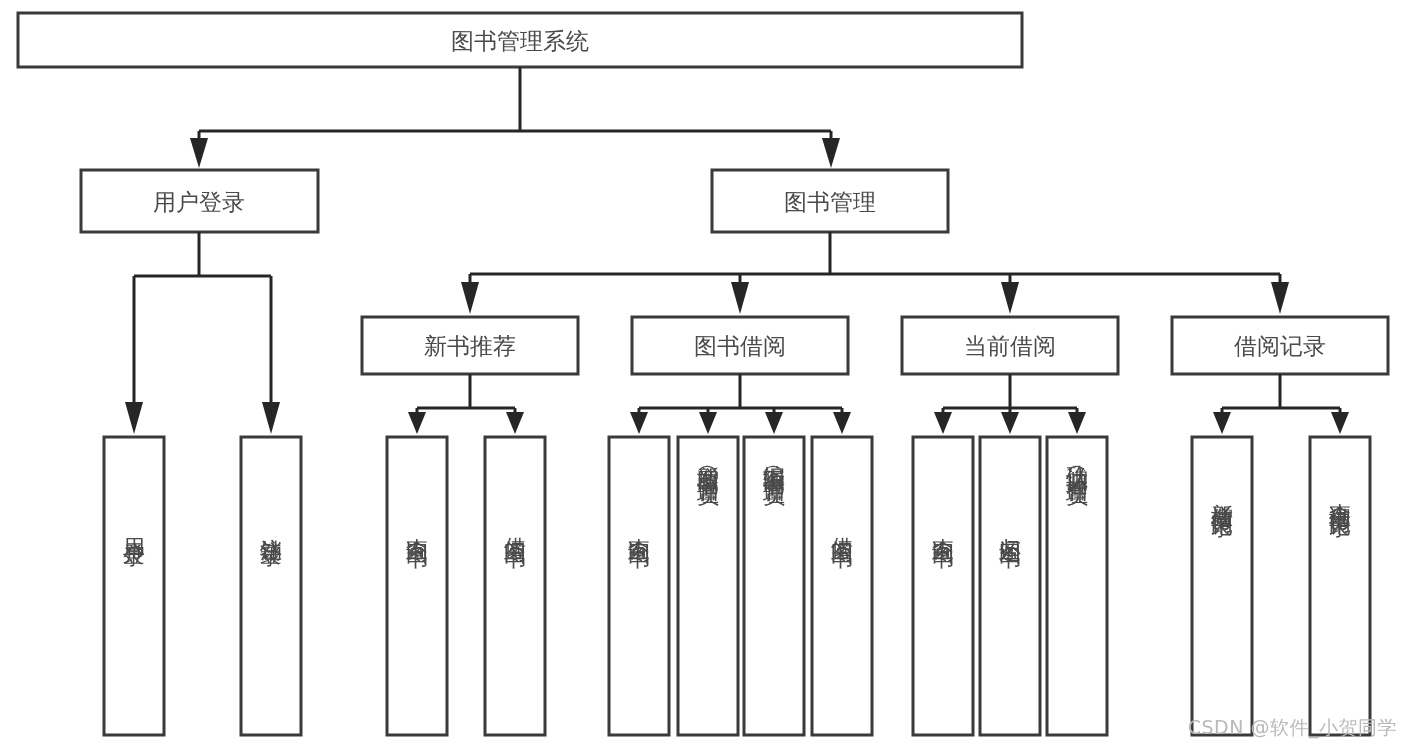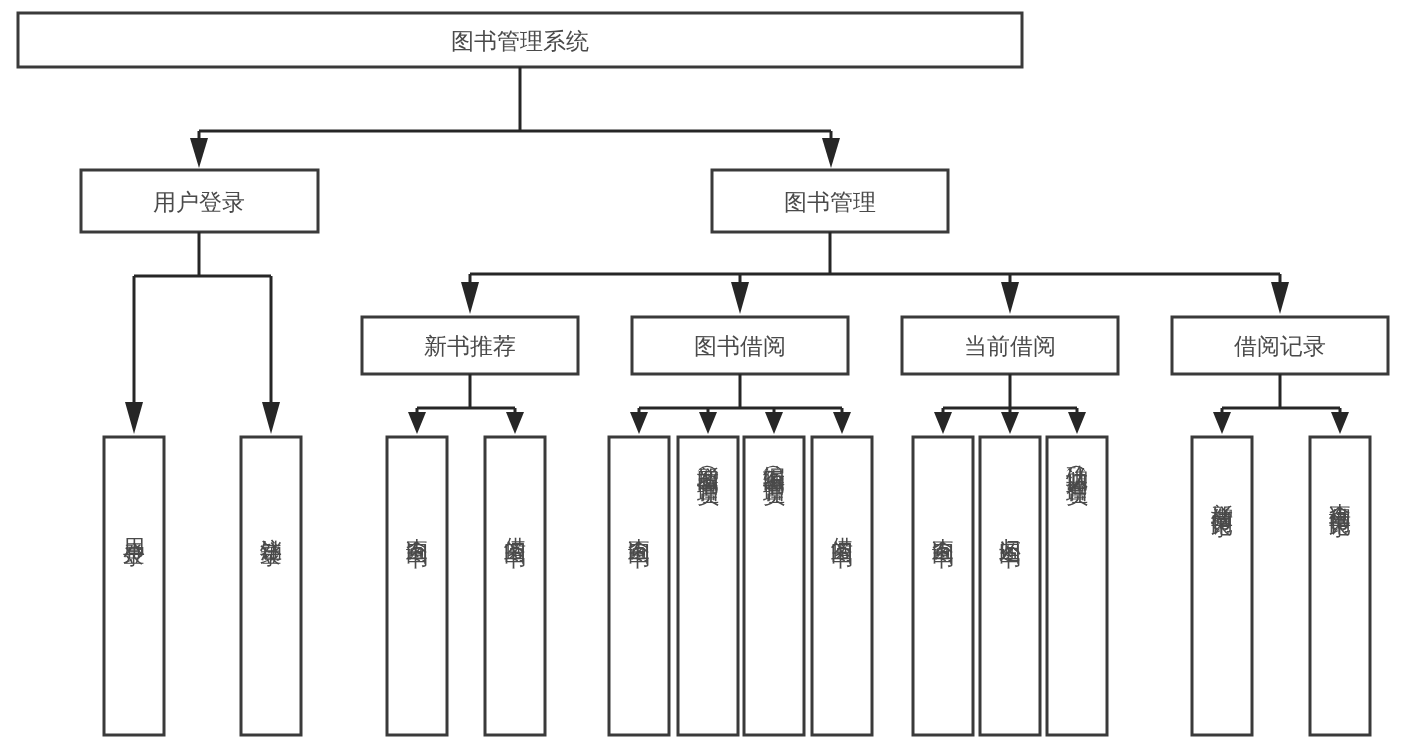--- a/index.html
+++ b/index.html
@@ -229,14 +229,15 @@
   <div class="leaf-label" style="left:774px; top:447px;">编辑图书（管理员）</div>
   <div class="leaf-label" style="left:842px; top:520px;">借阅图书</div>
 
   <div class="leaf-label" style="left:943px; top:520px;">查询图书</div>
   <div class="leaf-label" style="left:1010px; top:520px;">归还图书</div>
   <div class="leaf-label" style="left:1077px; top:447px;">确认归还（管理员）</div>
 
   <div class="leaf-label" style="left:1222px; top:485px;">新增借阅记录</div>
   <div class="leaf-label" style="left:1340px; top:485px;">查询借阅记录</div>
 
+  <div class="watermark">CSDN @软件_小贺同学</div>
 
 </div>
 
 </body></html>

